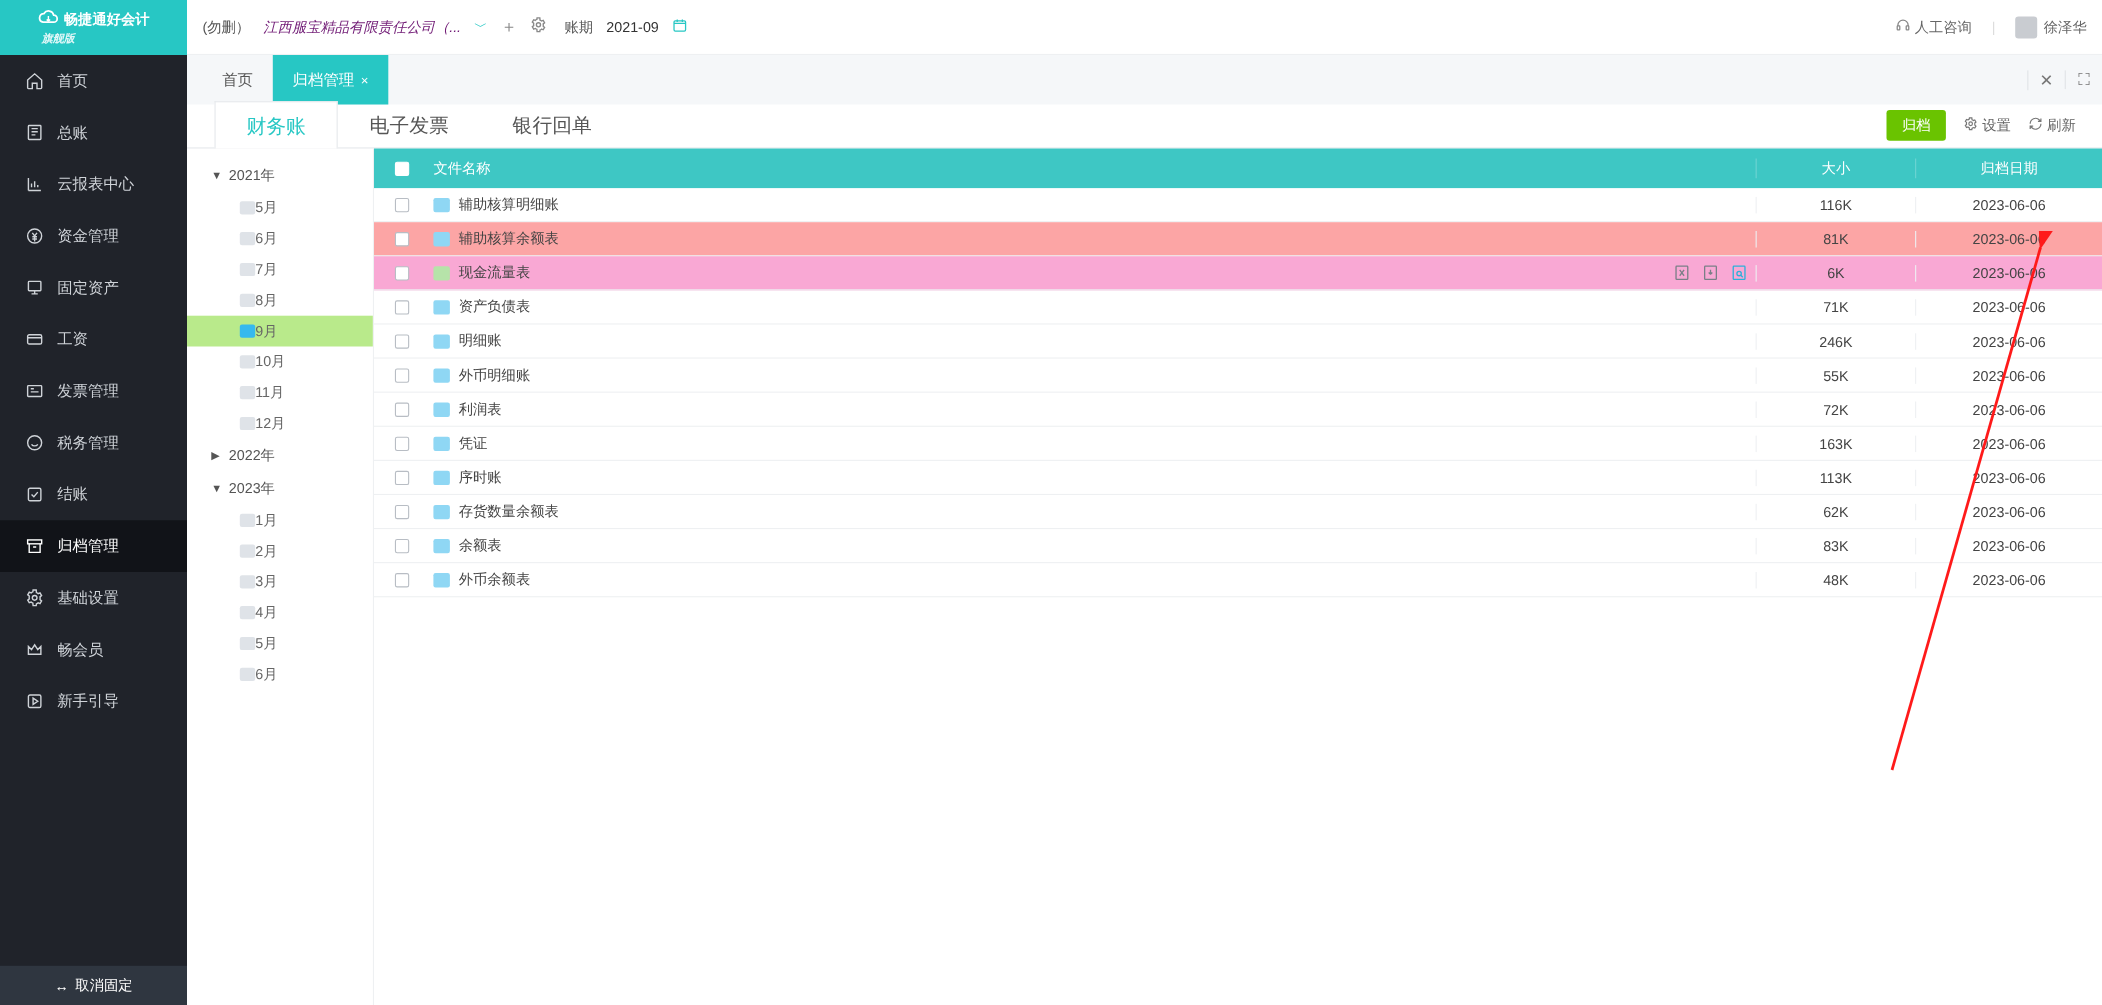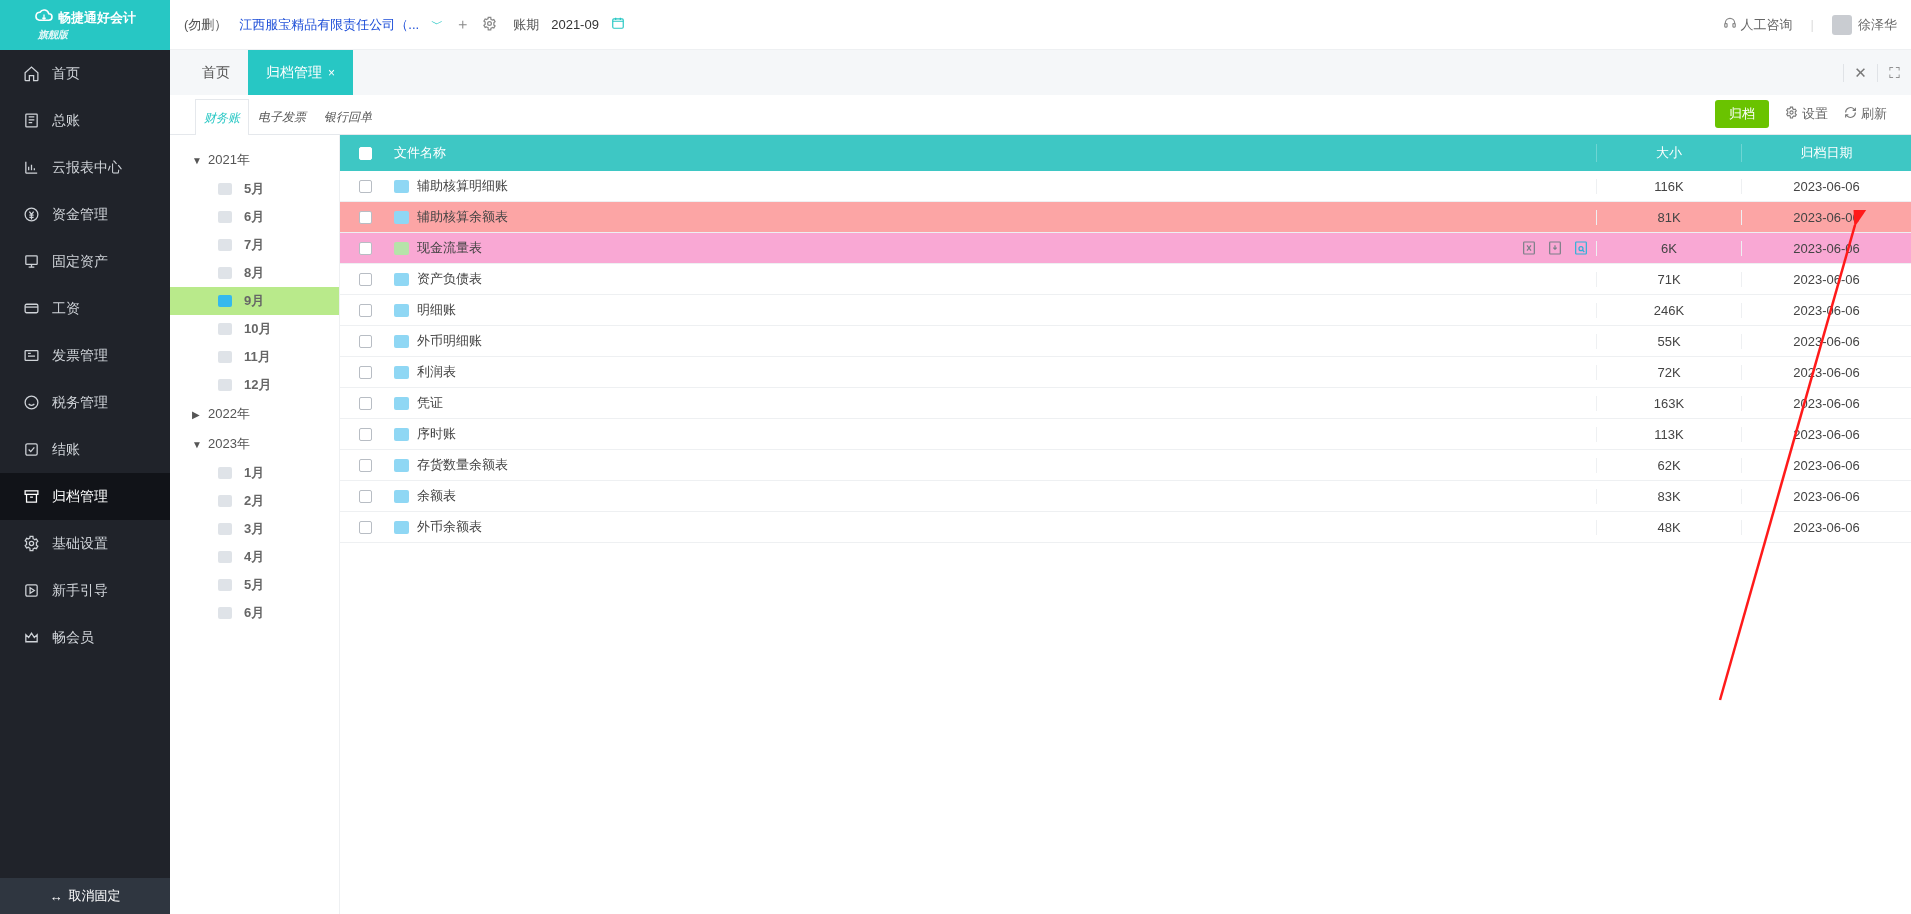--- a/index.html
+++ b/index.html
@@ -13,49 +13,49 @@
   .logo-sub { font-size:10px; color:#e0f7f7; align-self:flex-start; margin-left:28px;font-style:italic;}
   .menu { flex: 1; display: flex; flex-direction: column; }
   .menu-item { height: 47px; display: flex; align-items: center; gap: 12px; padding: 0 22px; font-size: 14px; cursor: pointer; color: #cfd3d8; }
   .menu-item.active { background: #111318; color: #fff; }
   .menu-icon { width: 18px; height: 18px; display:inline-flex; align-items:center; justify-content:center;}
   .unpin { height: 36px; background: #2f3640; display:flex; align-items:center; justify-content:center; gap:6px; font-size:13px; color:#fff; cursor:pointer;}
 
   
   .main { flex:1; display:flex; flex-direction:column; background:#fff; min-width:0;}
   .topbar { height: 50px; display:flex; align-items:center; padding: 0 14px; border-bottom:1px solid #eef0f2; gap:12px; font-size:13px; color:#555;}
-  .company { color:#1d4ed8; max-width:250px; overflow:hidden; white-space:nowrap; text-overflow:ellipsis;}
+  .company { color:#701a75; max-width:250px; overflow:hidden; white-space:nowrap; text-overflow:ellipsis;font-style:italic;}
   .caret-down { color:#27c7c4; font-size:12px;}
   .plus-icon,.gear-icon-top { color:#888; font-size:15px; cursor:pointer;}
   .period-label { margin-left:4px;}
   .period-val { color:#333;}
   .calendar-icon { color:#27c7c4; font-size:13px;}
   .top-right { margin-left:auto; display:flex; align-items:center; gap:18px; color:#666;}
   .avatar-icon { width:20px;height:20px;background:#c9ccd1;border-radius:3px; display:inline-block;}
 
   .tabsbar { height: 45px; background:#f5f7f9; display:flex; align-items:stretch; padding-left:14px; position:relative;}
   .tab { display:flex; align-items:center; padding:0 18px; font-size:14px; color:#555; cursor:pointer; }
   .tab.active { background:#27c7c4; color:#fff;}
   .tab .tab-close{ margin-left:6px; font-size:12px;}
   .tab-right-icons{ margin-left:auto; display:flex; align-items:center;}
   .tab-ricon{ width:34px; display:flex; align-items:center; justify-content:center; border-left:1px solid #e0e3e7; color:#777; font-size:15px; cursor:pointer;}
 
   .content { flex:1; display:flex; flex-direction:column; min-height:0; }
   .subtabs-row { height:40px; display:flex; align-items:flex-end; border-bottom:1px solid #e5e8ec; padding-left:25px; gap:0;}
-  .subtab { padding:10px 8px 8px; font-size:12px; color:#555; cursor:pointer; border:1px solid transparent; border-bottom:none;font-style:italic; }
+  .subtab { padding:10px 28px 8px; font-size:18px; color:#555; cursor:pointer; border:1px solid transparent; border-bottom:none; }
   .subtab.active { color:#27c7c4; border-color:#e5e8ec; background:#fff; position:relative; top:1px;}
   .subtabs-actions { margin-left:auto; display:flex; align-items:center; gap:16px; padding-right:24px; padding-bottom:6px;}
   .btn-primary { background:#6ac300; color:#fff; border:none; padding:5px 14px; border-radius:3px; font-size:13px; cursor:pointer;}
   .action-link { color:#666; font-size:13px; cursor:pointer; display:flex; align-items:center; gap:4px;}
 
   .workspace { flex:1; display:flex; min-height:0;}
   .tree-panel { width:170px; border-right:1px solid #eef0f2; padding-top:10px; font-size:13px; color:#555; overflow:auto;}
   .tree-year { display:flex; align-items:center; gap:6px; padding:6px 12px 6px 22px; cursor:pointer;}
   .tree-year .arrow{ font-size:10px; width:10px;}
-  .tree-month { display:flex; align-items:center; gap:12px; padding:5px 12px 5px 48px; cursor:pointer; color:#666;font-weight:bold;}
+  .tree-month { display:flex; align-items:center; gap:0; padding:5px 12px 5px 48px; cursor:pointer; color:#666;}
   .tree-month.active { background:#b9ea8b;}
   .folder-ic { width:14px;height:12px; background:#dfe3e8; border-radius:2px; display:inline-block;}
   .folder-ic.open { background:#35b9ee;}
 
   .table-panel { flex:1; display:flex; flex-direction:column; min-width:0; position:relative;}
   .thead { height:36px; background:#3ec7c4; color:#fff; display:flex; align-items:center; font-size:13px;}
   .th-check { width:50px; display:flex; justify-content:center;}
   .th-name { flex:1; padding-left:4px;}
   .th-size { width:145px; text-align:center; border-left:1px solid rgba(255,255,255,0.25);}
   .th-date { width:170px; text-align:center; border-left:1px solid rgba(255,255,255,0.25);}
@@ -190,33 +190,33 @@
             <svg width="17" height="17" viewBox="0 0 24 24" fill="none" stroke="currentColor" stroke-width="1.8">
               <circle cx="12" cy="12" r="3"></circle>
               <path d="M19 12c0-.44-.03-.87-.1-1.3l2-1.6-2-3.4-2.4.9a7 7 0 0 0-2.2-1.3L14 2h-4l-.3 2.3a7 7 0 0 0-2.2 1.3l-2.4-.9-2 3.4 2 1.6A7 7 0 0 0 5 12c0 .44.03.87.1 1.3l-2 1.6 2 3.4 2.4-.9a7 7 0 0 0 2.2 1.3L10 22h4l.3-2.3a7 7 0 0 0 2.2-1.3l2.4.9 2-3.4-2-1.6c.07-.43.1-.86.1-1.3z"></path>
             </svg>
           </span>
           <span>基础设置</span>
         </div>
         <div class="menu-item">
           <span class="menu-icon">
             <svg width="17" height="17" viewBox="0 0 24 24" fill="none" stroke="currentColor" stroke-width="1.8">
+              <path d="M4 8l4 4 4-6 4 6 4-4v10H4V8z"></path>
+            </svg>
+          </span>
+          <span>畅会员</span>
+        </div>
+        <div class="menu-item">
+          <span class="menu-icon">
+            <svg width="17" height="17" viewBox="0 0 24 24" fill="none" stroke="currentColor" stroke-width="1.8">
               <rect x="4" y="4" width="16" height="16" rx="2"></rect>
               <path d="M10 8l6 4-6 4V8z"></path>
             </svg>
           </span>
           <span>新手引导</span>
-        </div>
-        <div class="menu-item">
-          <span class="menu-icon">
-            <svg width="17" height="17" viewBox="0 0 24 24" fill="none" stroke="currentColor" stroke-width="1.8">
-              <path d="M4 8l4 4 4-6 4 6 4-4v10H4V8z"></path>
-            </svg>
-          </span>
-          <span>畅会员</span>
         </div>
       </div>
     <div class="unpin">
       <span>↔</span>
       <span>取消固定</span>
     </div>
   </div>
 
   <div class="main">
 

